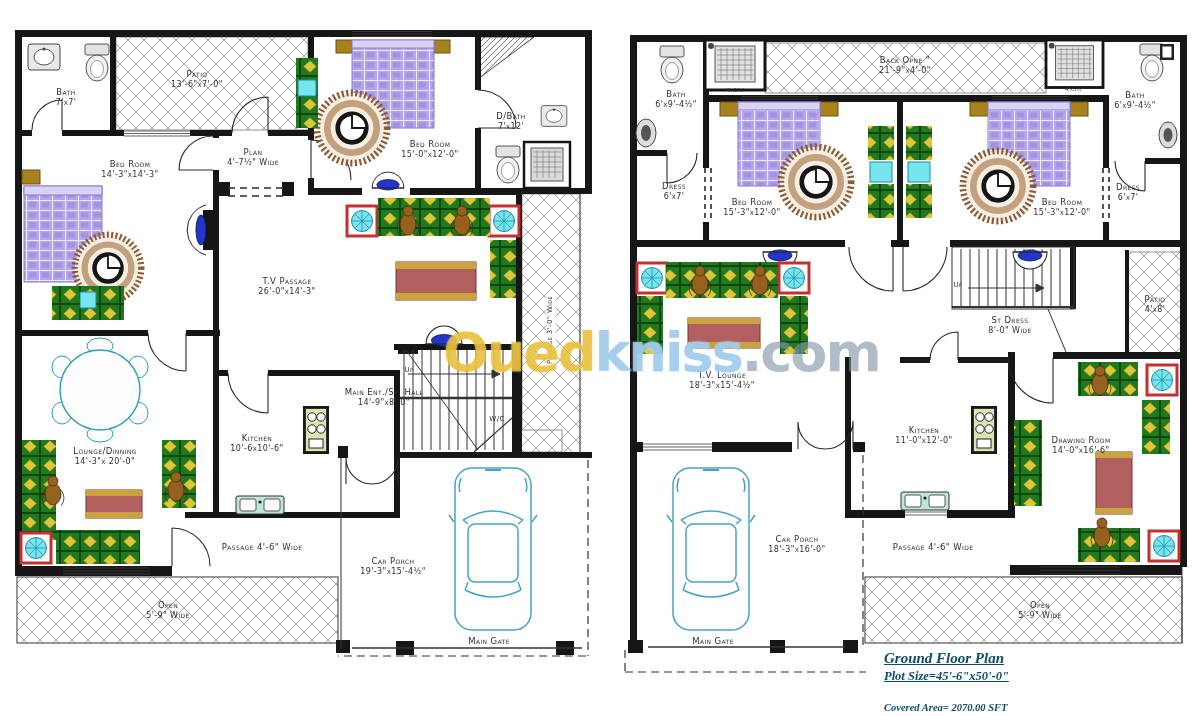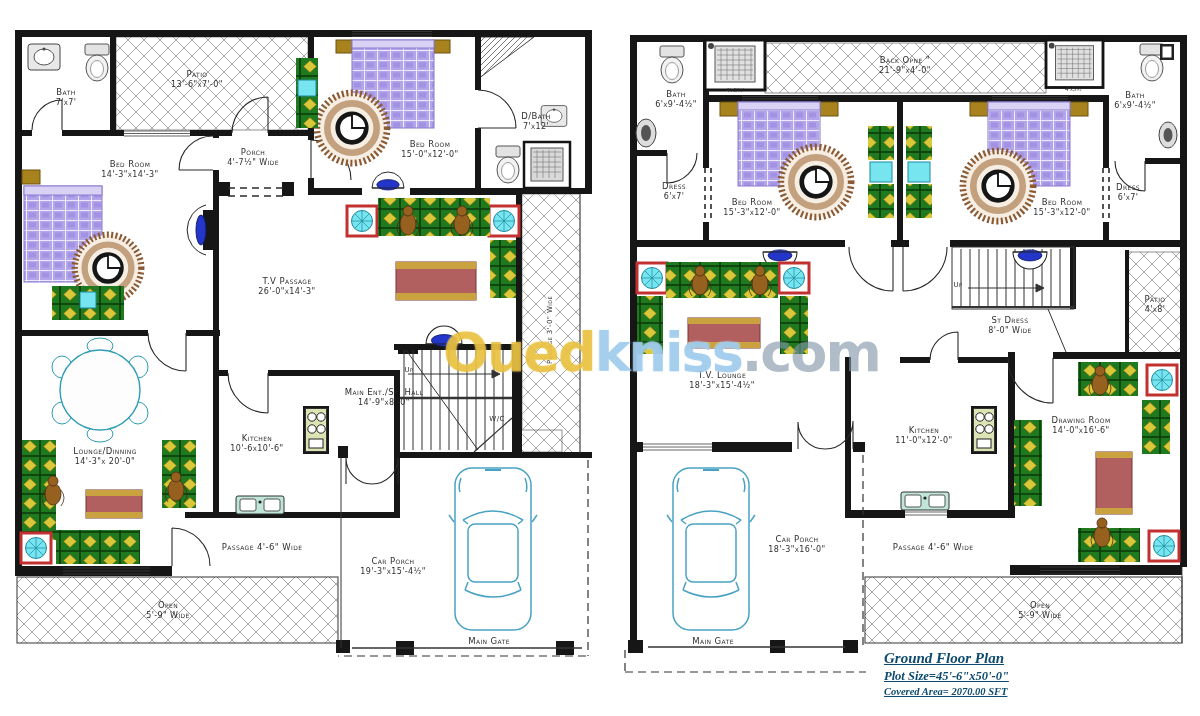--- a/index.html
+++ b/index.html
@@ -15,21 +15,21 @@
   .lbl.vert{transform:translate(-50%,-50%) rotate(-90deg);background:#fff;padding:0 3px;}
   .watermark{position:absolute;left:443px;top:326px;z-index:9;font-weight:bold;
              font-size:54px;letter-spacing:-2px;line-height:1;pointer-events:none;}
   .wm-oued{color:rgba(224,176,28,.66);text-shadow:0 0 2px rgba(255,235,160,.8);}
   .wm-kniss{color:rgba(148,196,232,.78);text-shadow:0 0 2px rgba(220,240,255,.8);}
   .wm-com{color:rgba(128,148,168,.62);}
   .titleblock{position:absolute;left:884px;top:650px;z-index:6;color:#0c4a6e;
               font-family:"Liberation Serif",serif;font-style:italic;font-weight:bold;}
   .titleblock .t1{display:block;font-size:15px;text-decoration:underline;}
   .titleblock .t2{display:block;font-size:12.5px;text-decoration:underline;margin-top:2px;}
-  .titleblock .t3{display:block;font-size:10.5px;text-decoration:underline;margin-top:2px;}
+  .titleblock .t3{display:block;font-size:10.5px;margin-top:18px;}
 </style>
 </head>
 <body>
 
 <div class="canvas">
 
 <svg width="1200" height="716" viewBox="0 0 1200 716">
 <defs>
   <pattern id="hx" width="16" height="16" patternUnits="userSpaceOnUse">
     <rect width="16" height="16" fill="#ffffff"></rect>
@@ -452,28 +452,28 @@
     </div>
 <div class="lbl" style="left:197px;top:80px">
       <span class="l1">Patio</span>
       <span class="l2">13'-6"x7'-0"</span>
     </div>
 <div class="lbl" style="left:130px;top:170px">
       <span class="l1">Bed Room</span>
       <span class="l2">14'-3"x14'-3"</span>
     </div>
 <div class="lbl" style="left:253px;top:158px">
-      <span class="l1">Porch</span>
+      <span class="l1">Plan</span>
       <span class="l2">4'-7½" Wide</span>
     </div>
 <div class="lbl" style="left:430px;top:150px">
       <span class="l1">Bed Room</span>
       <span class="l2">15'-0"x12'-0"</span>
     </div>
-<div class="lbl" style="left:536px;top:122px">
+<div class="lbl" style="left:511px;top:122px">
       <span class="l1">D/Bath</span>
       <span class="l2">7'x12'</span>
     </div>
 <div class="lbl" style="left:287px;top:287px">
       <span class="l1">T.V Passage</span>
       <span class="l2">26'-0"x14'-3"</span>
     </div>
 <div class="lbl vert sm" style="left:551px;top:330px">
       <span class="l1">Passage 3'-0" Wide</span>
     </div>
@@ -556,21 +556,21 @@
       <span class="l2">4'x8'</span>
     </div>
 <div class="lbl" style="left:722px;top:381px">
       <span class="l1">T.V. Lounge</span>
       <span class="l2">18'-3"x15'-4½"</span>
     </div>
 <div class="lbl" style="left:924px;top:436px">
       <span class="l1">Kitchen</span>
       <span class="l2">11'-0"x12'-0"</span>
     </div>
-<div class="lbl" style="left:1081px;top:426px">
+<div class="lbl" style="left:1081px;top:446px">
       <span class="l1">Drawing Room</span>
       <span class="l2">14'-0"x16'-6"</span>
     </div>
 <div class="lbl" style="left:797px;top:545px">
       <span class="l1">Car Porch</span>
       <span class="l2">18'-3"x16'-0"</span>
     </div>
 <div class="lbl" style="left:933px;top:548px">
       <span class="l1">Passage 4'-6" Wide</span>
     </div>

